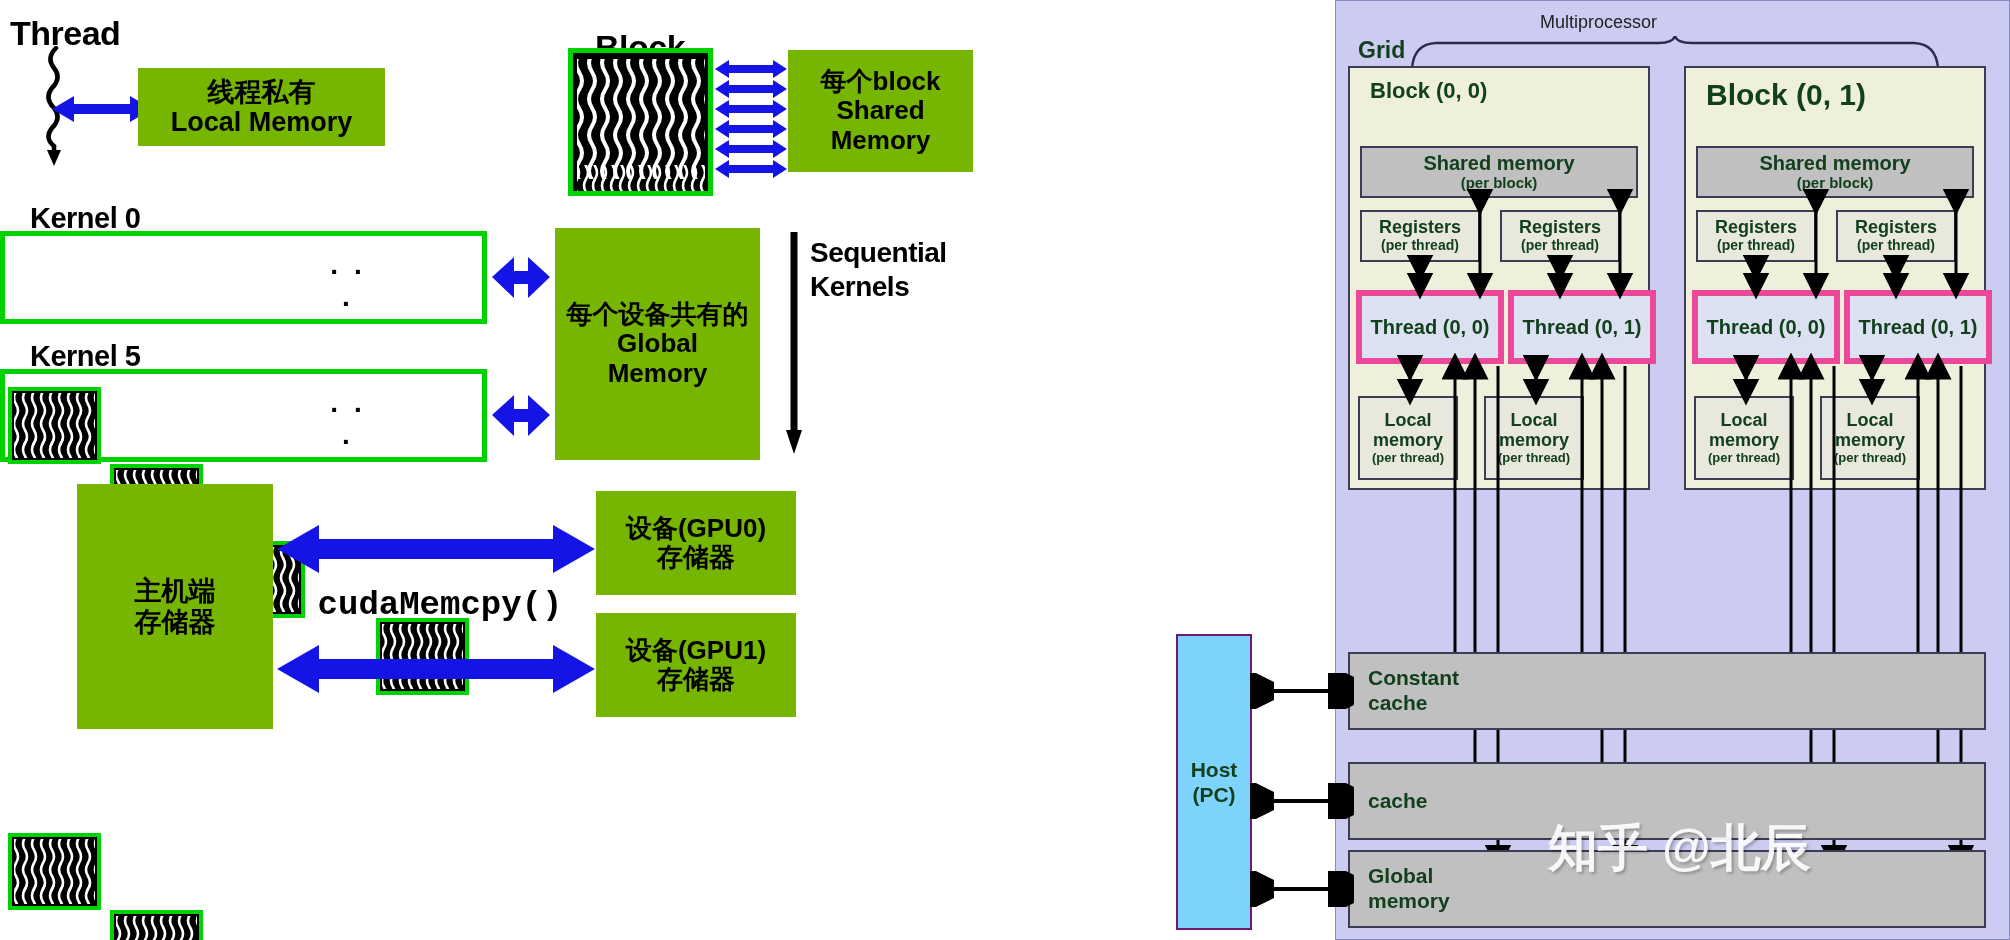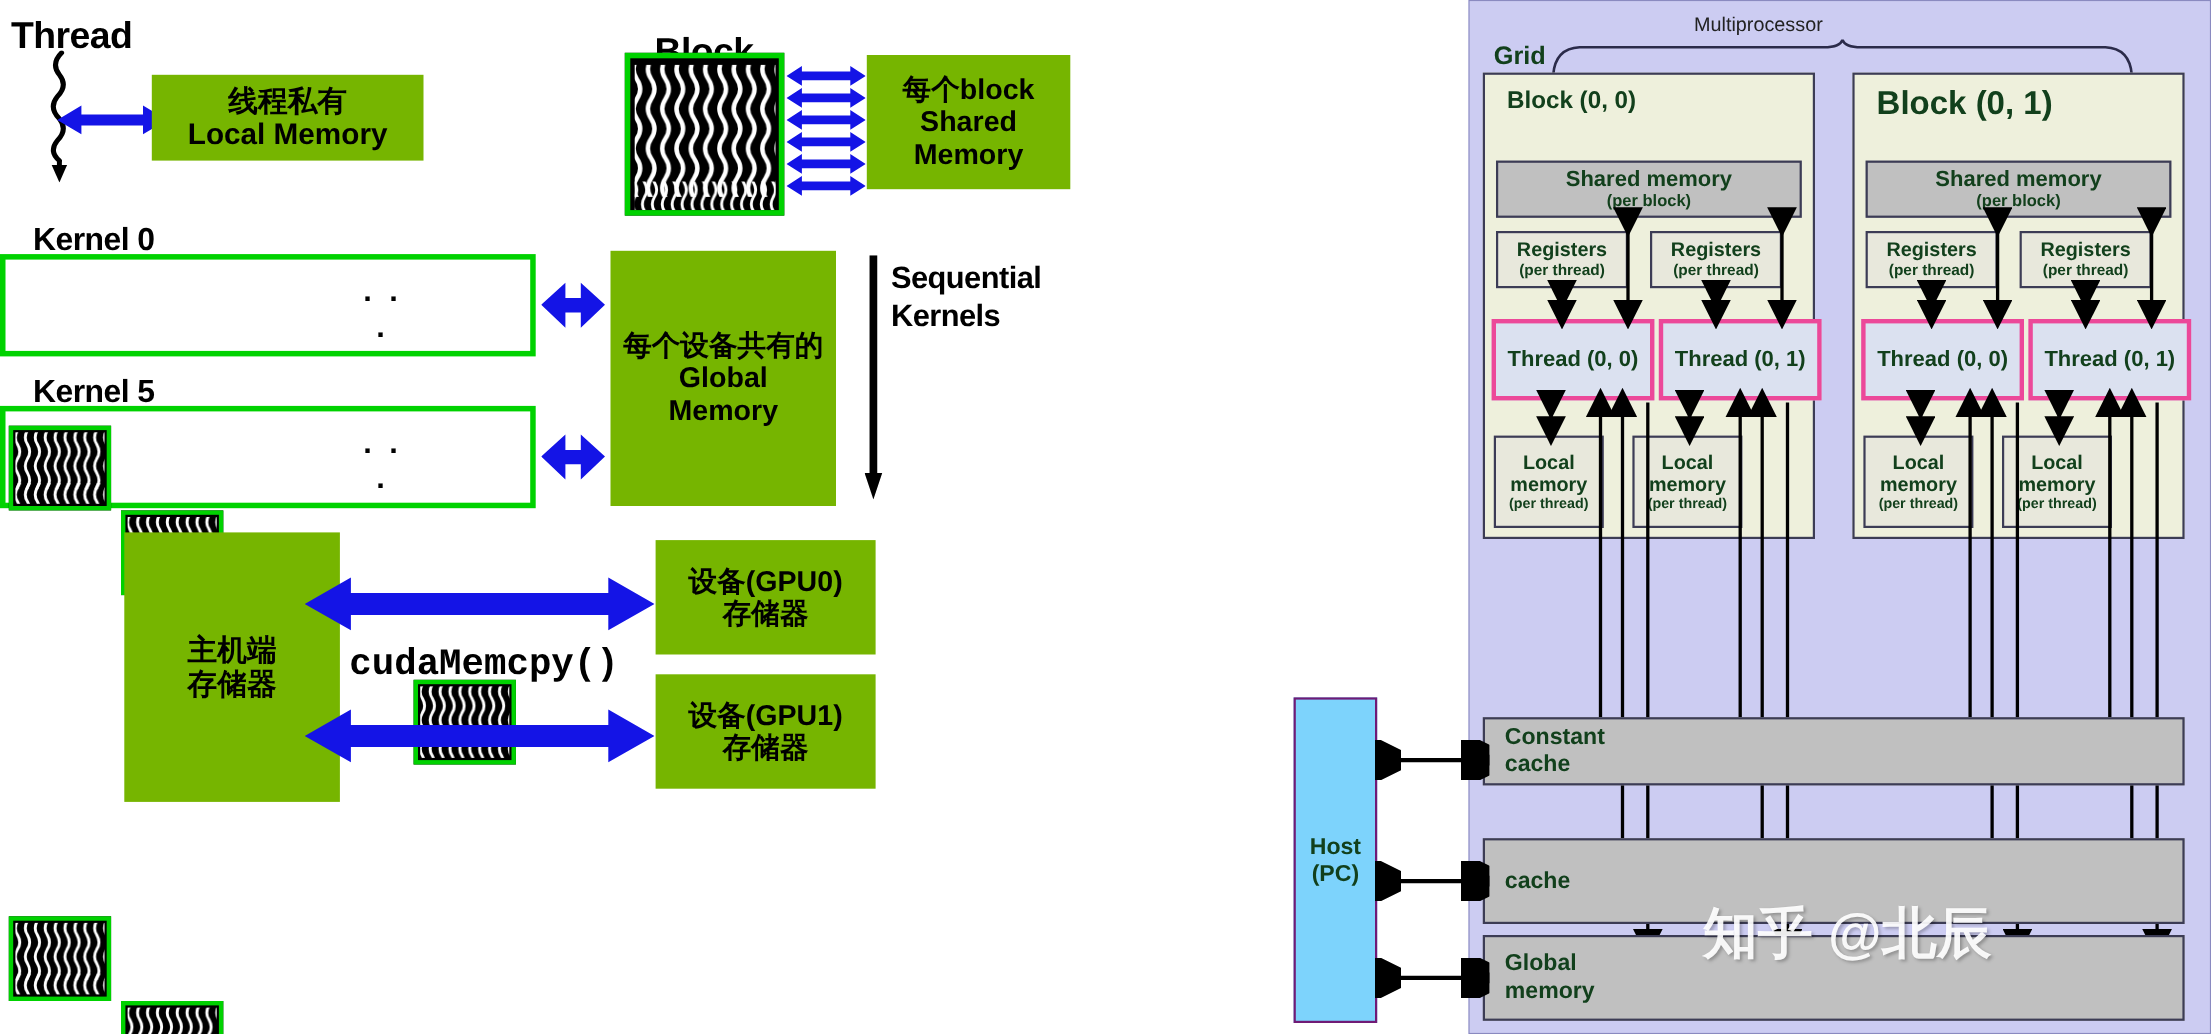--- a/index.html
+++ b/index.html
@@ -25,21 +25,21 @@
 
   .mono{font-family:"Liberation Mono","DejaVu Sans Mono",monospace;
         font-weight:bold;color:#000;}
 
   
   #grid-panel{background:#ccccf2;border:1px solid #8a8ac0;box-sizing:border-box;}
   .gtxt{color:#12401c;font-weight:bold;}
   .blockcard{background:#eef0dc;border:2px solid #3c3c55;box-sizing:border-box;}
   .gbox-gray{background:#c0c0c0;border:2px solid #3c3c55;box-sizing:border-box;}
   .gbox-light{background:#e8e8dc;border:2px solid #3c3c55;box-sizing:border-box;}
-  .gbox-blue{background:#dbe1f0;border:4px solid #ec4899;box-sizing:border-box;}
+  .gbox-blue{background:#dbe1f0;border:6px solid #ec4899;box-sizing:border-box;}
   .hostbox{background:#7dd3fc;border:2px solid #701a75;box-sizing:border-box;}
   .sub{font-size:15px;font-weight:bold;}
 
   .wm{color:rgba(255,255,255,.92);font-weight:bold;
       text-shadow:2px 2px 3px rgba(0,0,0,.25);white-space:nowrap;}
 </style>
 </head>
 <body>
 
 <svg width="0" height="0" style="position:absolute" aria-hidden="true">
@@ -173,21 +173,21 @@
   <svg width="24" height="222" viewBox="0 0 24 222">
     <path d="M8 0 L8 200" stroke="#000" stroke-width="7" fill="none"></path>
     <path d="M0 198 L8 222 L16 198 Z" fill="#000"></path>
   </svg>
 </div>
 <div class="abs hdr-label" style="left:810px;top:236px;font-size:28px;line-height:1.22;">
   <div>Sequential</div>
   <div>Kernels</div>
 </div>
 
-<div class="abs greenbox ctr col" style="left:77px;top:484px;width:196px;height:245px;font-size:27px;margin-left:36px;">
+<div class="abs greenbox ctr col" style="left:77px;top:484px;width:196px;height:245px;font-size:27px;">
   <div>主机端</div>
   <div>存储器</div>
 </div>
 
 <div class="abs" style="left:277px;top:524px;width:318px;height:50px;">
   <svg width="318" height="50" viewBox="0 0 318 50">
     <path d="M0 25 L42 1 L42 15 L276 15 L276 1 L318 25 L276 49 L276 35 L42 35 L42 49 Z" fill="#1414e6"></path>
   </svg>
 </div>
 <div class="abs" style="left:277px;top:644px;width:318px;height:50px;">
@@ -318,21 +318,21 @@
       <path d="M476 702 L476 306" marker-end="url(#ah)"></path>
       <path d="M499 306 L499 798" marker-end="url(#ah)"></path>
 
       <path d="M583 592 L583 306" marker-end="url(#ah)"></path>
       <path d="M603 702 L603 306" marker-end="url(#ah)"></path>
       <path d="M626 306 L626 798" marker-end="url(#ah)"></path>
     </g>
   </svg>
 </div>
 
-<div class="abs gbox-gray gtxt" style="left:1348px;top:652px;width:638px;height:62px;
+<div class="abs gbox-gray gtxt" style="left:1348px;top:652px;width:638px;height:78px;
             display:flex;flex-direction:column;justify-content:center;
             padding-left:18px;font-size:21px;line-height:1.18;">
   <div>Constant</div>
   <div>cache</div>
 </div>
 <div class="abs gbox-gray gtxt" style="left:1348px;top:762px;width:638px;height:78px;
             display:flex;flex-direction:column;justify-content:center;
             padding-left:18px;font-size:21px;line-height:1.18;">
   <div>cache</div>
 </div>

